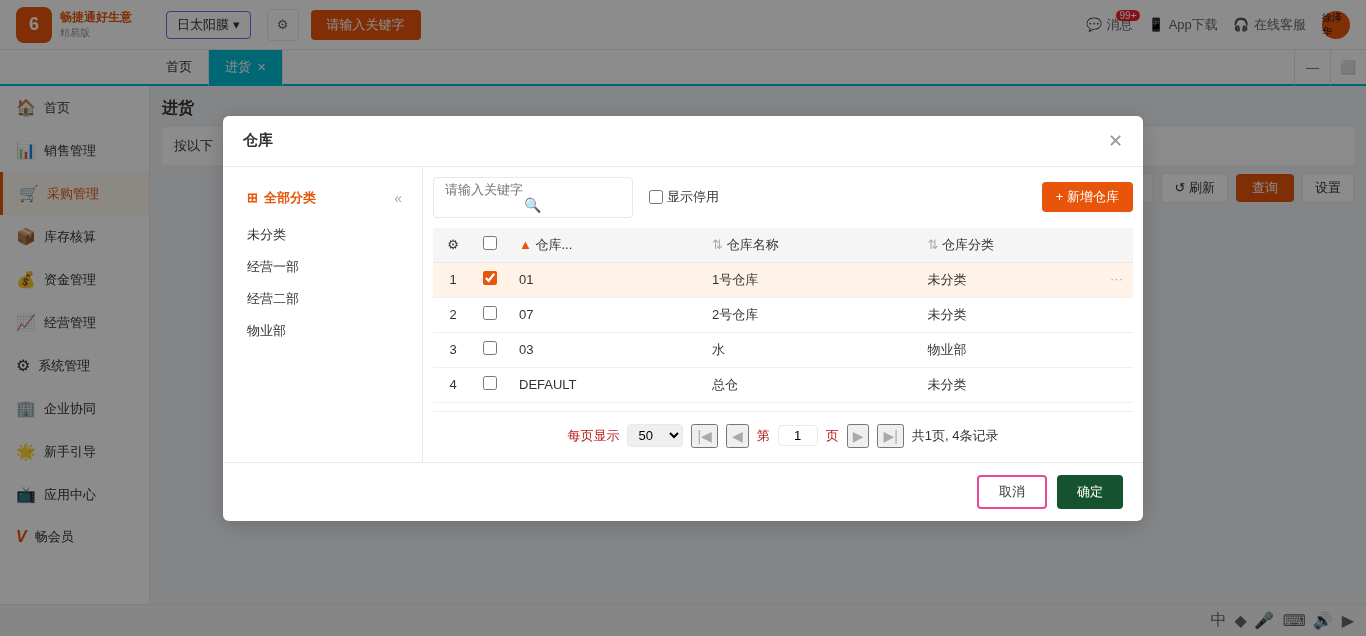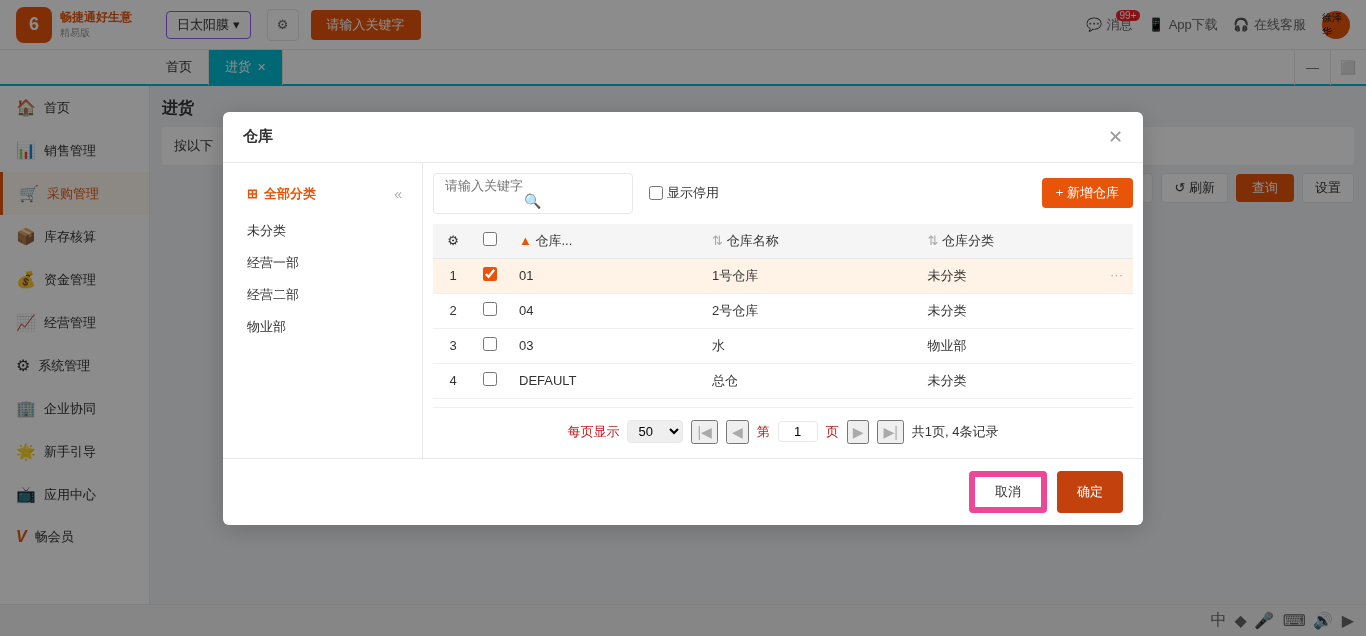--- a/index.html
+++ b/index.html
@@ -195,25 +195,25 @@
     }
     .page-info { color: #333; font-size: 13px; }
 
     
     .modal-footer {
       border-top: 1px solid #e8e8e8;
       padding: 12px 20px;
       display: flex; justify-content: flex-end; gap: 10px;
     }
     .cancel-btn {
-      border: 6px solid #ec4899; background: #fff; border-radius: 4px;
+      border: 2px solid #ec4899; background: #fff; border-radius: 4px;
       padding: 6px 20px; font-size: 13px; cursor: pointer; color: #333;
     }
     .confirm-btn {
-      background: #c2410c; color: #fff; border: none; border-radius: 4px;
+      background: #14532d; color: #fff; border: none; border-radius: 4px;
       padding: 6px 20px; font-size: 13px; cursor: pointer;
     }
 
     
     .taskbar-bottom {
       position: fixed; bottom: 0; right: 0; left: 0;
       height: 32px; background: #f5f5f5;
       display: flex; align-items: center; justify-content: flex-end;
       padding: 0 12px; gap: 8px; border-top: 1px solid #e8e8e8;
       z-index: 50;
@@ -423,21 +423,21 @@
       </td>
       <td>01</td>
       <td>1号仓库</td>
       <td>未分类<span style="float:right;color:#aaa;cursor:pointer;">···</span></td>
     </tr>
                 <tr>
       <td class="row-num">2</td>
       <td>
         <input type="checkbox" class="checkbox-input" style="">
       </td>
-      <td>04</td>
+      <td>07</td>
       <td>2号仓库</td>
       <td>未分类</td>
     </tr>
                 <tr>
       <td class="row-num">3</td>
       <td>
         <input type="checkbox" class="checkbox-input" style="">
       </td>
       <td>03</td>
       <td>水</td>

